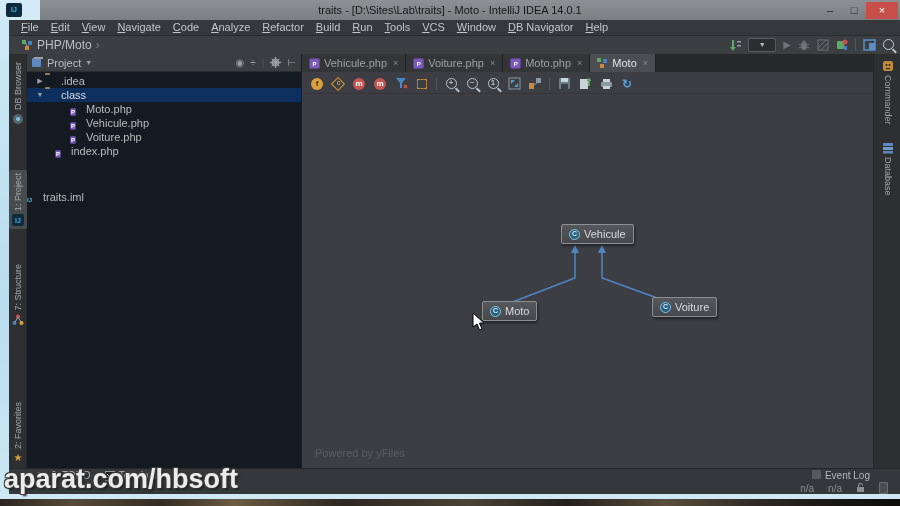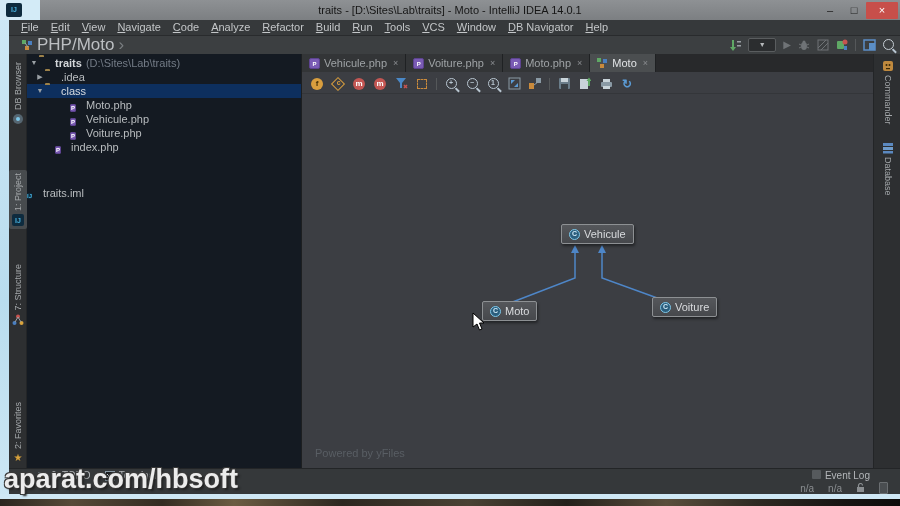--- a/index.html
+++ b/index.html
@@ -27,21 +27,21 @@
 
   
   #menubar{left:9px;top:20px;right:0;height:16px;background:#36393b;border-bottom:1px solid #292b2d;
     display:flex;align-items:center;padding-left:6px;box-sizing:border-box;}
   .menu-item{display:inline-block;padding:0 6px;font-size:11px;color:#c3c6c8;line-height:15px;}
   .menu-item::first-letter{text-decoration:underline;}
 
   
   #navbar{left:9px;top:36px;right:0;height:18px;background:#3c3f41;border-bottom:1px solid #2a2c2e;}
   #breadcrumb{left:12px;top:2px;height:14px;display:flex;align-items:center;gap:4px;
-    font-size:17px;color:#bcbfc2;position:absolute;}
+    font-size:12px;color:#bcbfc2;position:absolute;}
   #nav-right{position:absolute;right:6px;top:1px;height:15px;display:flex;align-items:center;gap:7px;}
   .nav-ic{font-size:10px;color:#6f7376;line-height:12px;}
   #run-combo{width:26px;height:12px;background:#2b2d2f;border:1px solid #5a5d5f;border-radius:2px;
     color:#b5b8ba;font-size:7px;text-align:center;line-height:12px;}
   .vsep{width:1px;height:12px;background:#55585a;}
   .mag{position:relative;width:9px;height:9px;border:1.5px solid #b9c7d2;border-radius:50%;display:inline-block;}
   .mag::after{content:'';position:absolute;width:5px;height:1.5px;background:#b9c7d2;
     transform:rotate(45deg);right:-4px;bottom:-2px;}
   .mag .in{position:absolute;left:0;top:-1px;width:9px;height:9px;line-height:9px;text-align:center;
     font-size:7px;color:#b9c7d2;font-weight:bold;}
@@ -249,27 +249,42 @@
       <svg width="12" height="12">
         <rect x="1" y="1" width="10" height="3" fill="#5b89c0"></rect>
           <rect x="1" y="5" width="10" height="3" fill="#6f9ccb"></rect>
         <rect x="1" y="9" width="10" height="2.5" fill="#5b89c0"></rect>
       </svg>
       <span class="lbl">Database</span>
     </div>
   </div>
 
   <div class="abs" id="project-panel">
+    <div id="project-header">
+      <svg width="11" height="11">
+        <rect x="0" y="1" width="9" height="9" rx="1" fill="#5b89c0"></rect>
+          <rect x="2" y="0" width="9" height="2" fill="#9aa0a5"></rect>
+      </svg>
+      <span>Project</span>
+      <span style="font-size:7px;color:#9aa0a5;">▼</span>
+      <span class="hdr-icons">
+        <span>◉</span>
+        <span>÷</span>
+        <span style="color:#55585a;">|</span>
+        <svg width="11" height="11">
+          <circle cx="5.5" cy="5.5" r="3" fill="none" stroke="#9aa0a5" stroke-width="1.5"></circle>
+          <line x1="5.5" y1="0" x2="5.5" y2="11" stroke="#9aa0a5" stroke-width="1.5"></line>
+          <line x1="0" y1="5.5" x2="11" y2="5.5" stroke="#9aa0a5" stroke-width="1.5"></line>
+          <line x1="1.6" y1="1.6" x2="9.4" y2="9.4" stroke="#9aa0a5"></line>
+          <line x1="9.4" y1="1.6" x2="1.6" y2="9.4" stroke="#9aa0a5"></line>
+        </svg>
+        <span>⊢</span>
+      </span>
+    </div>
     <div class="tree">
-      <div class="trow pad0">
-        <span class="arrow">▼</span>
-        <span class="ticon"><span class="folder"></span></span>
-        <span class="bold">traits</span>
-        <span class="path-dim">(D:\Sites\Lab\traits)</span>
-      </div>
       <div class="trow pad1">
         <span class="arrow">▶</span>
         <span class="ticon"><span class="folder"></span></span>
         <span>.idea</span>
       </div>
       <div class="trow pad1 sel-row">
         <span class="arrow">▼</span>
         <span class="ticon"><span class="folder"></span></span>
         <span>class</span>
       </div>

